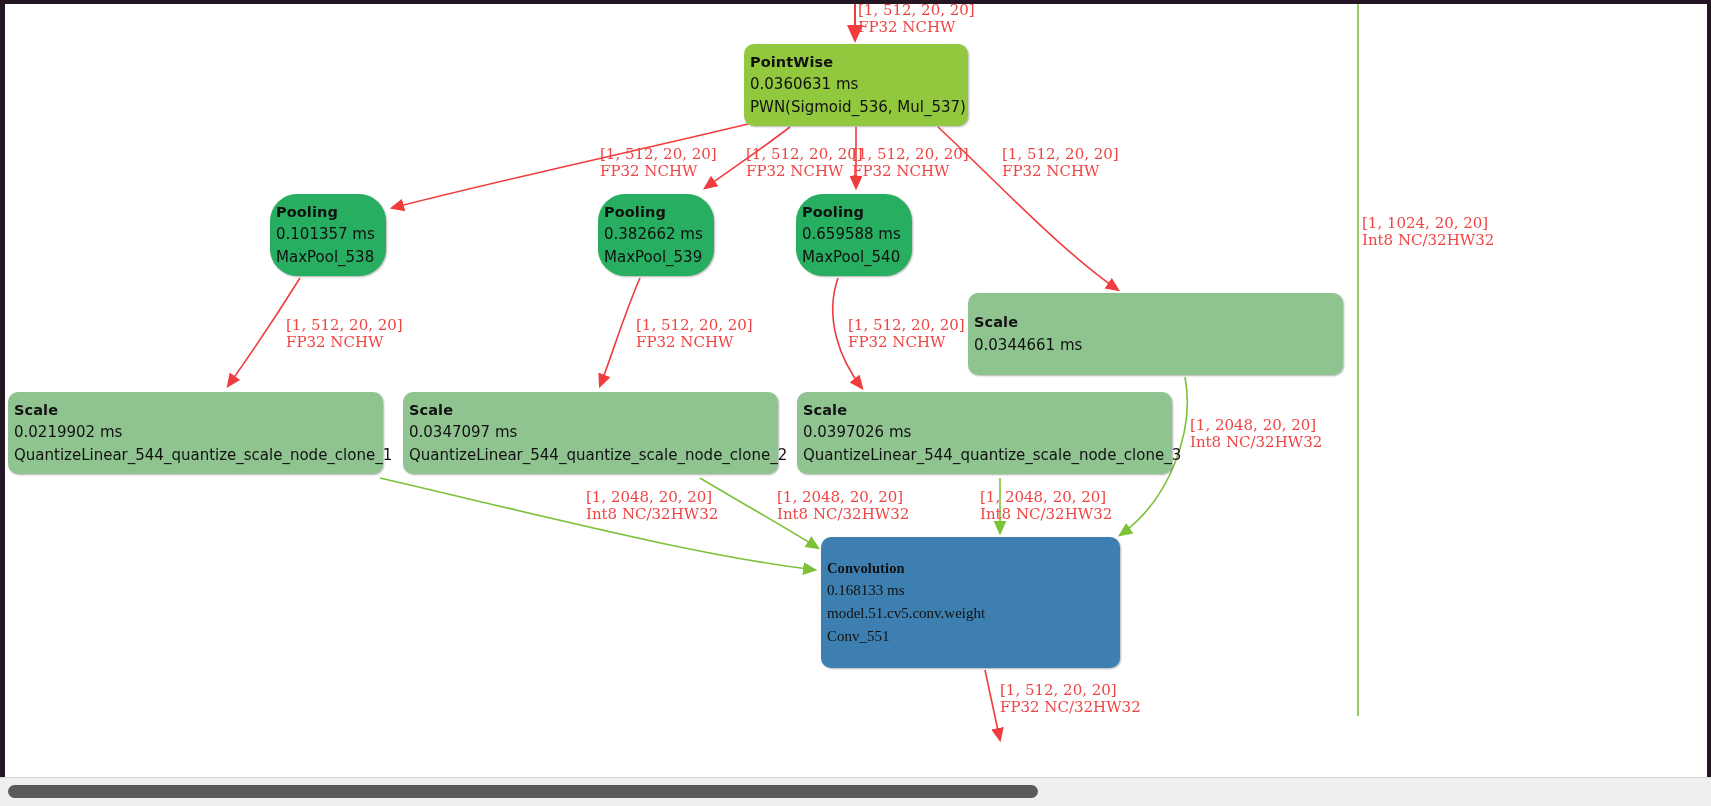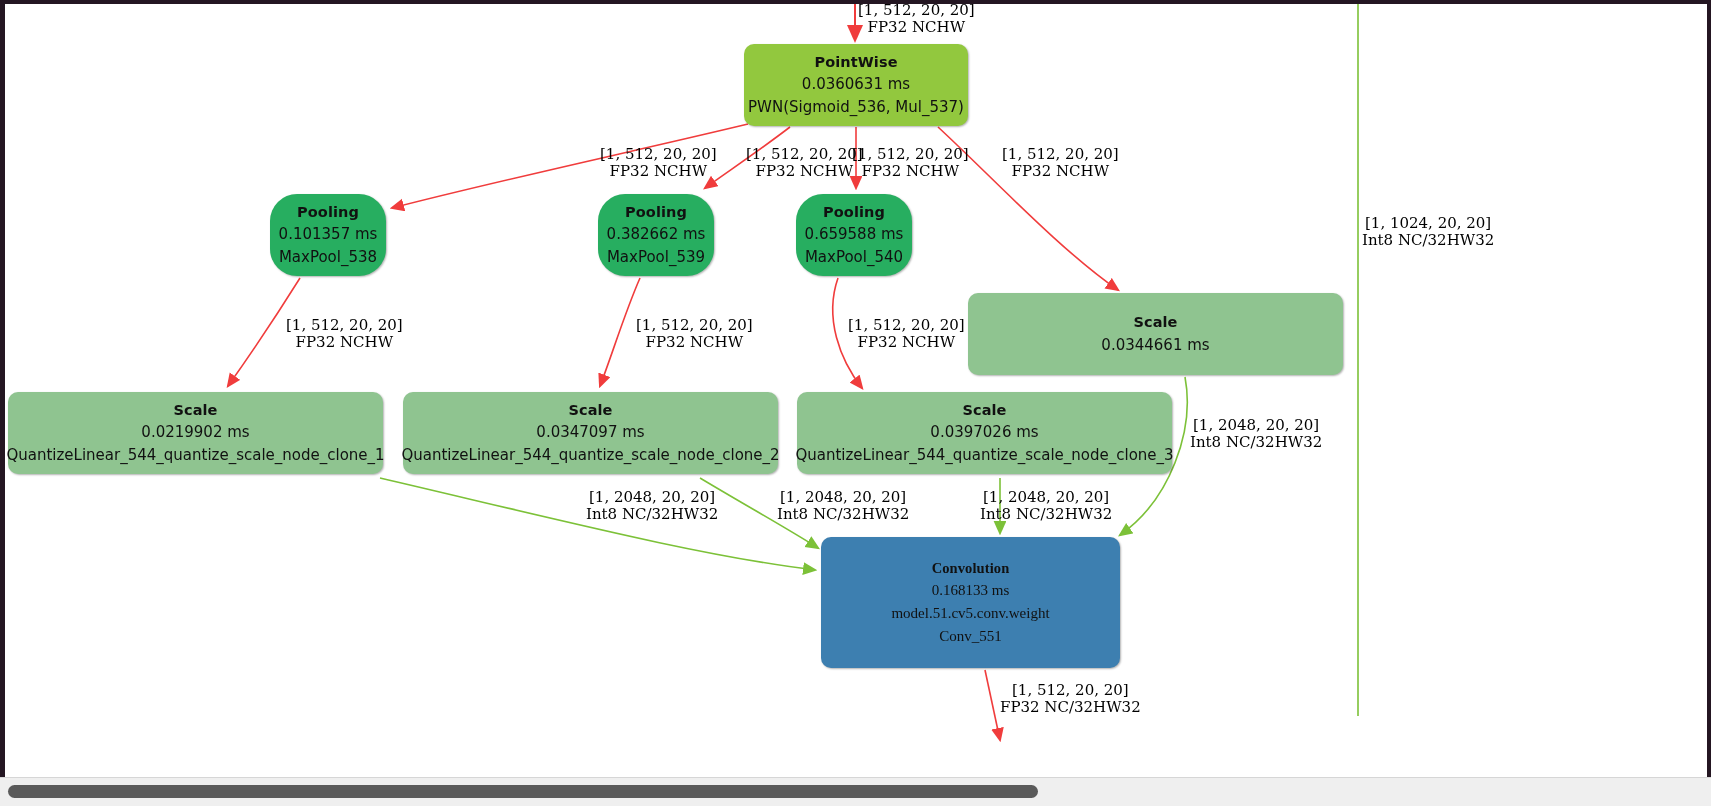--- a/index.html
+++ b/index.html
@@ -41,21 +41,21 @@
     position: absolute; left: 0; top: 0; width: 1711px; height: 806px;
     pointer-events: none;
   }
   
   .node {
     position: absolute;
     box-sizing: border-box;
     border-radius: 10px;
     display: flex;
     flex-direction: column;
-    align-items: center;
+    align-items: flex-start;
     justify-content: center;
     text-align: center;
     color: #111111;
     box-shadow: 1px 1px 2px rgba(0,0,0,0.30);
     line-height: 1.0;
   }
   .node .title {
     font-weight: bold;
     font-size: 14.5px;
     letter-spacing: 0.1px;
@@ -68,22 +68,21 @@
   .node.pointwise { background: #92c83e; }
   .node.pooling   { background: #27ae60; border-radius: 27px; }
   .node.scale     { background: #8fc490; }
   .node.conv      { background: #3d7fb0; }
 
   
   .elabel {
     position: absolute;
     font-family: "DejaVu Serif", serif;
     font-size: 15px;
-    color: #000000;
-    text-align: center;
+    color: #ef4444;
     line-height: 1.12;
     white-space: nowrap;
   }
   .elabel .l2 { display: block; }
 </style>
 </head>
 <body>
 
 <div id="canvas">
 

